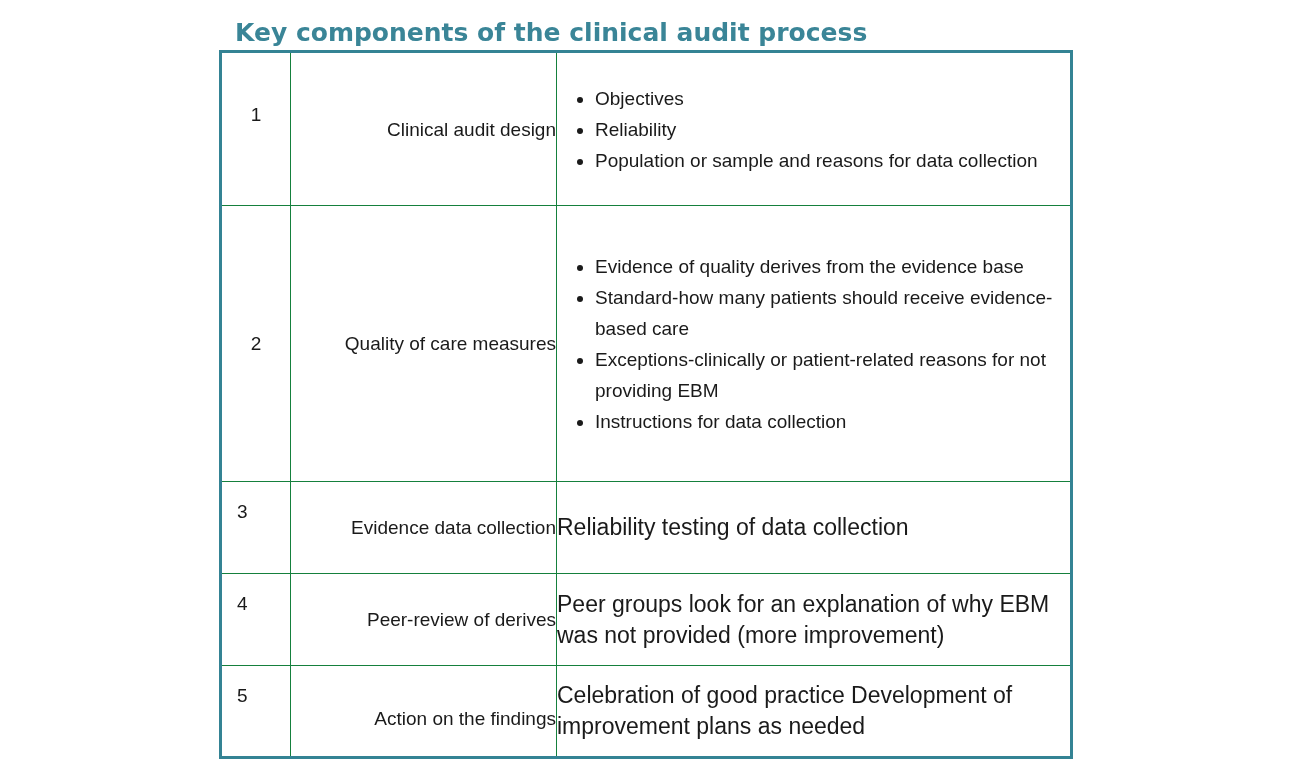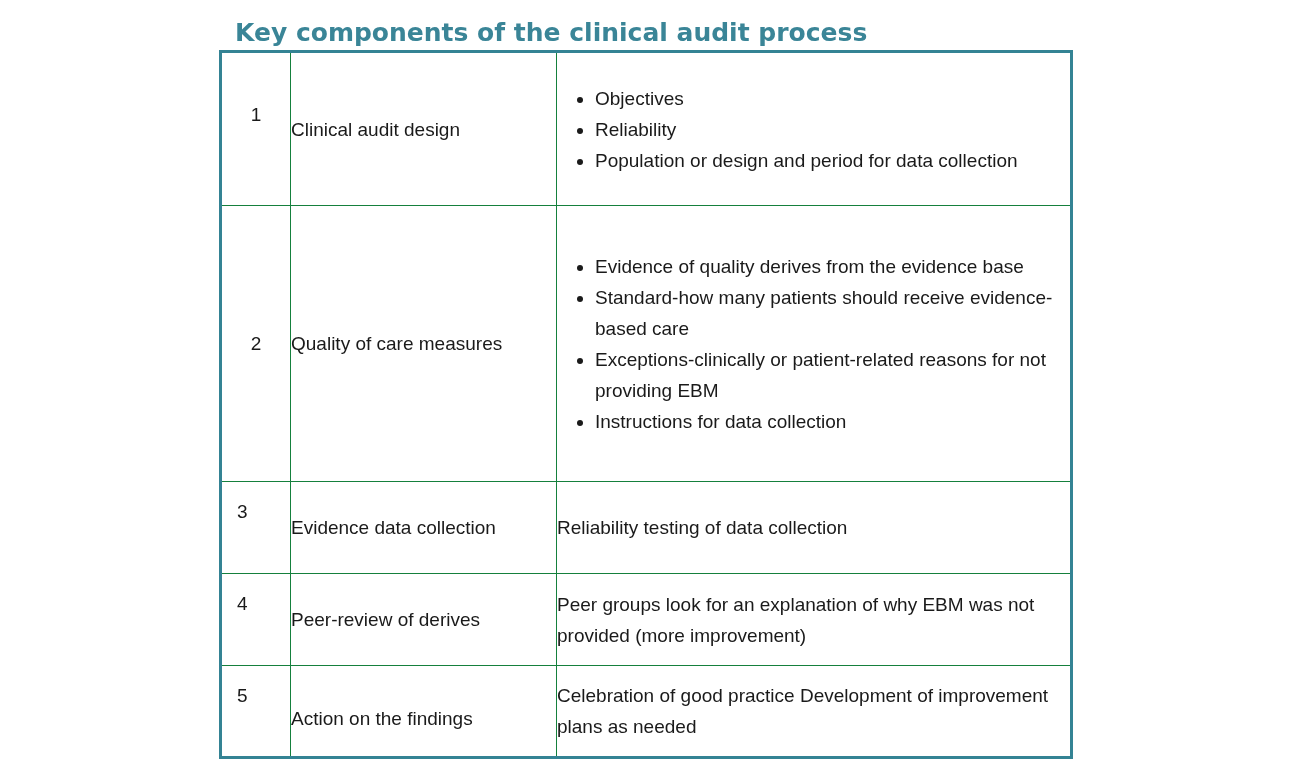--- a/index.html
+++ b/index.html
@@ -44,37 +44,37 @@
       line-height: 31px;
       padding: 0;
       font-family: Liberation Sans, sans-serif;
       color: #1a1a1a;
     }
     col.c-num { width: 70px; }
     col.c-comp { width: 266px; }
     col.c-elem { width: 515px; }
     td.num { text-align: center; }
     td.num.top { vertical-align: top; text-align: left; padding-left: 15px; }
-    td.comp { padding-left: 14px; padding-right: 8px; }
+    td.comp { padding-left: 14px; padding-right: 8px; text-align: right; }
     td.elem { padding-left: 14px; padding-right: 10px; }
     ul.bullets {
       margin: 0;
       padding: 0 0 0 38px;
       list-style: disc;
     }
     ul.bullets li { padding-left: 0; }
     .row1 { height: 154px; }
     .row2 { height: 276px; }
     .row3 { height: 92px; }
     .row4 { height: 92px; }
     .row5 { height: 92px; }
     .num-inner-1 { position: relative; top: -15px; }
     .num-inner-2 { position: relative; top: 0px; }
     .topnum { display: block; padding-top: 14px; }
-    td.elem.plain { font-size: 19px; }
+    td.elem.plain { font-size: 23px; }
   </style>
 </head>
 <body>
 
 <h1 class="title">Key components of the clinical audit process</h1>
 
 <table class="audit">
   <colgroup>
     <col class="c-num">
     <col class="c-comp">
@@ -85,21 +85,21 @@
       <td class="num">
         <span class="num-inner-1">1</span>
       </td>
       <td class="comp">
         <span>Clinical audit design</span>
       </td>
       <td class="elem">
         <ul class="bullets">
           <li>Objectives</li>
           <li>Reliability</li>
-          <li>Population or design and period for data collection</li>
+          <li>Population or sample and reasons for data collection</li>
         </ul>
       </td>
     </tr>
     <tr class="row2">
       <td class="num">
         <span class="num-inner-2">2</span>
       </td>
       <td class="comp">
         <span>Quality of care measures</span>
       </td>

